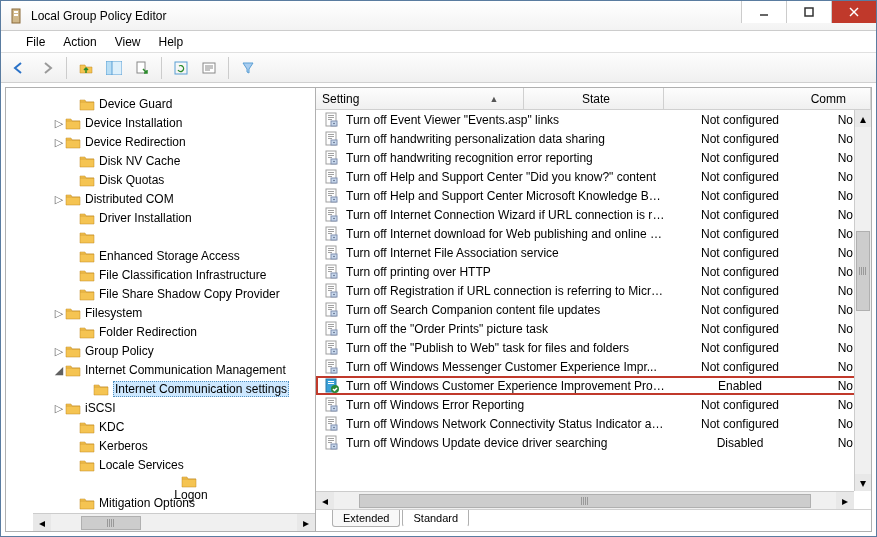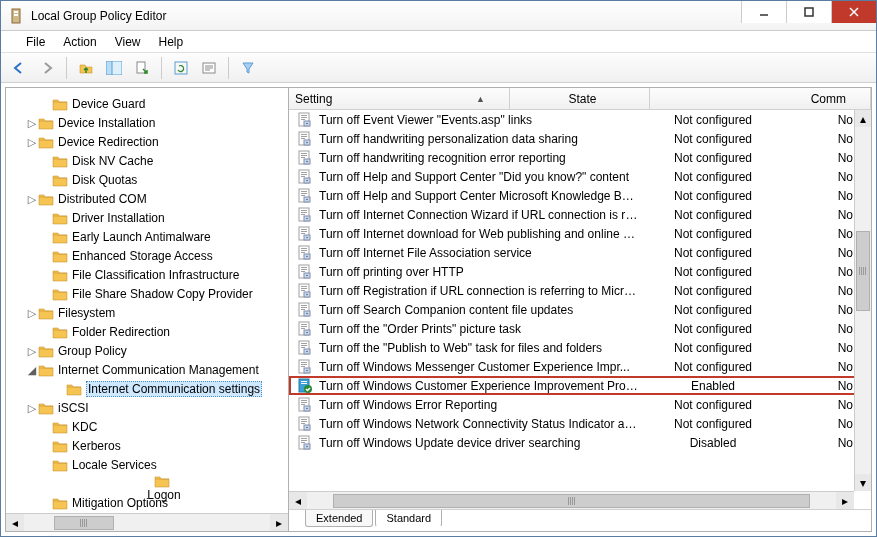--- a/index.html
+++ b/index.html
@@ -11,21 +11,21 @@
   .winbtns { display: flex; height: 100%; }
   .winbtn { width: 45px; height: 22px; border-left: 1px solid #ccc; display:flex; align-items:center; justify-content:center; background:#fff; }
   .winbtn.close { background: #c0392b; }
   .winbtn svg { width:10px; height:10px; }
   .menubar { height: 22px; display:flex; align-items:center; padding-left:17px; border-bottom:1px solid #e0e0e0; }
   .menuitem { padding: 2px 8px; margin-right:2px; }
   .toolbar { height: 30px; display:flex; align-items:center; padding-left:6px; gap:4px; border-bottom:1px solid #d0d0d0; background: linear-gradient(#fdfdfd,#f0f0f0); }
   .tbtn { width:24px; height:24px; display:flex; align-items:center; justify-content:center; border:1px solid transparent; }
   .tsep { width:1px; height:22px; background:#ccc; margin:0 3px; }
   .content { flex:1; display:flex; border:1px solid #b0b0b0; margin:4px; overflow:hidden; }
-  .tree-pane { width:283px; border-right:1px solid #b0b0b0; display:flex; flex-direction:column; position:relative; }
+  .tree-pane { width:283px; border-right:1px solid #b0b0b0; display:flex; flex-direction:column; position:relative;margin-left:27px; }
   .tree { flex:1; overflow:hidden; padding-top:6px; }
   .tree-row { display:flex; align-items:center; height:19px; padding-left:6px; white-space:nowrap; }
   .tree-row .exp { width:12px; text-align:center; color:#606060; font-size:11px; line-height:12px; }
   .tree-row .folder-icon { width:16px; height:14px; margin-right:4px; flex-shrink:0; }
   .tree-row .label { }
   .tree-row.sel .label { background:#cde8ff; border:1px dotted #5090c0; padding:0 1px; }
   .tree-scroll-h { height:18px; background:#f0f0f0; border-top:1px solid #ccc; display:flex; }
   .scroll-left,.scroll-right { width:18px; height:100%; background:#e8e8e8; display:flex; align-items:center; justify-content:center; }
   .scroll-thumb-h { flex:1; display:flex; align-items:center; }
   .thumb { width:60px; height:14px; background:#cdcdcd; border:1px solid #b0b0b0; margin-left:30px; display:flex; align-items:center; justify-content:center; }
@@ -210,21 +210,20 @@
                 <path d="M1 5h14" stroke="#c08a20" stroke-width="0.5"></path>
               </svg></span>
             <span class="label">Driver Installation</span>
           </div>
           <div class="tree-row" style="padding-left: 34px;">
             <span class="exp"></span>
             <span class="folder-icon"><svg viewBox="0 0 16 14">
                 <path class="folder-svg" d="M1 3h5l1 2h8v8H1z"></path>
                 <path d="M1 5h14" stroke="#c08a20" stroke-width="0.5"></path>
               </svg></span>
-            <span class="label">Early Launch Antimalware</span>
           </div>
           <div class="tree-row" style="padding-left: 34px;">
             <span class="exp"></span>
             <span class="folder-icon"><svg viewBox="0 0 16 14">
                 <path class="folder-svg" d="M1 3h5l1 2h8v8H1z"></path>
                 <path d="M1 5h14" stroke="#c08a20" stroke-width="0.5"></path>
               </svg></span>
             <span class="label">Enhanced Storage Access</span>
           </div>
           <div class="tree-row" style="padding-left: 34px;">

